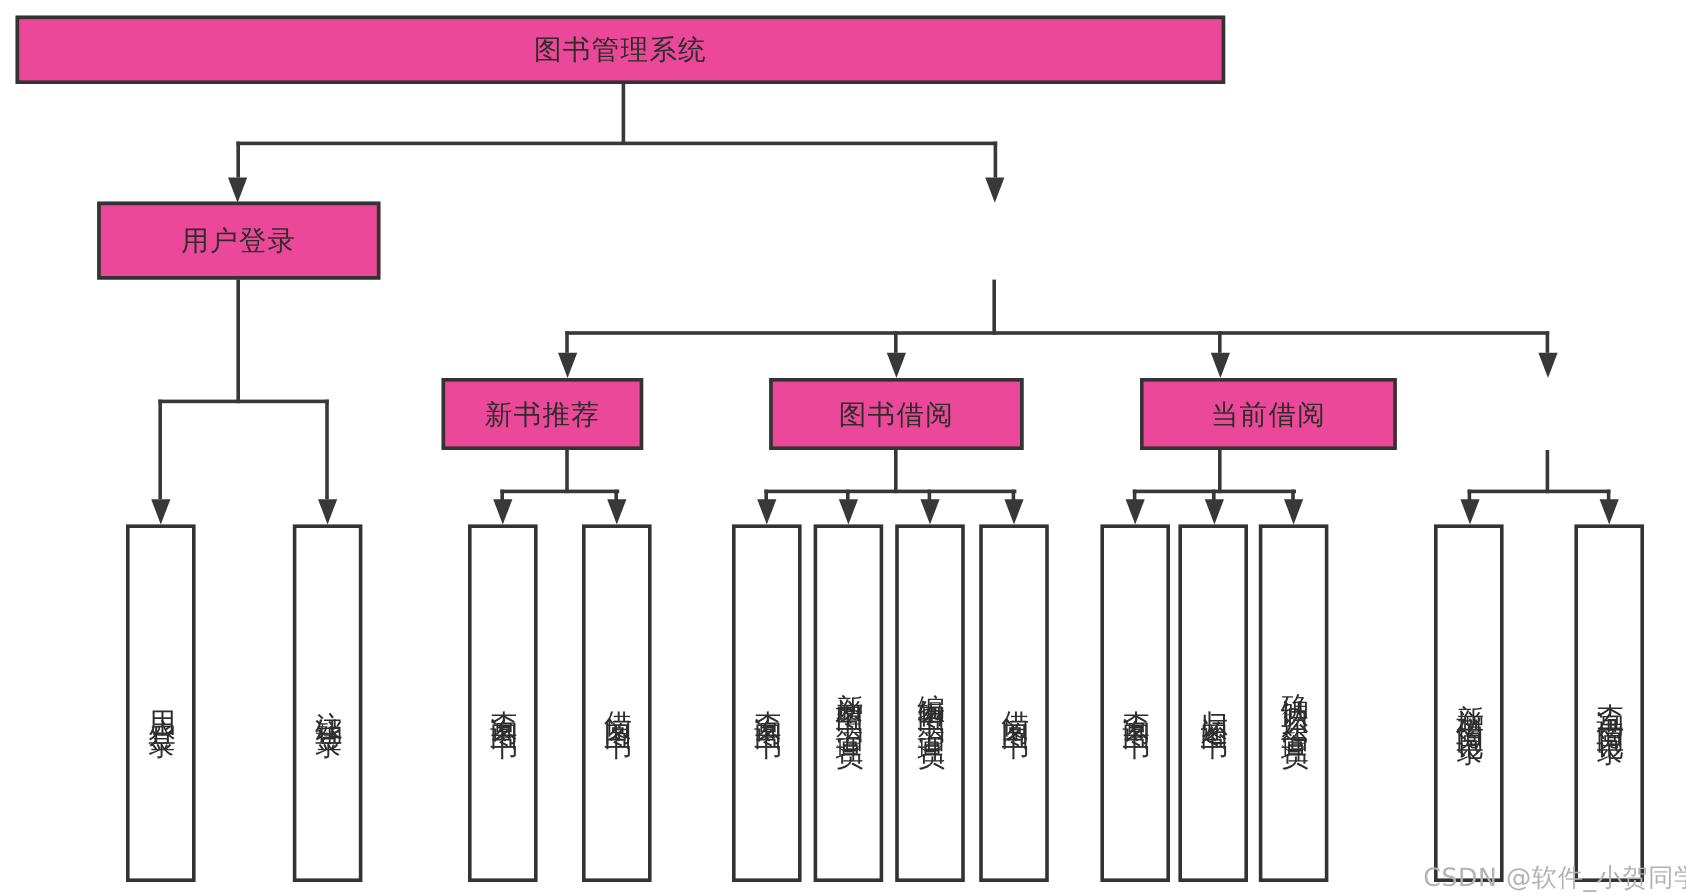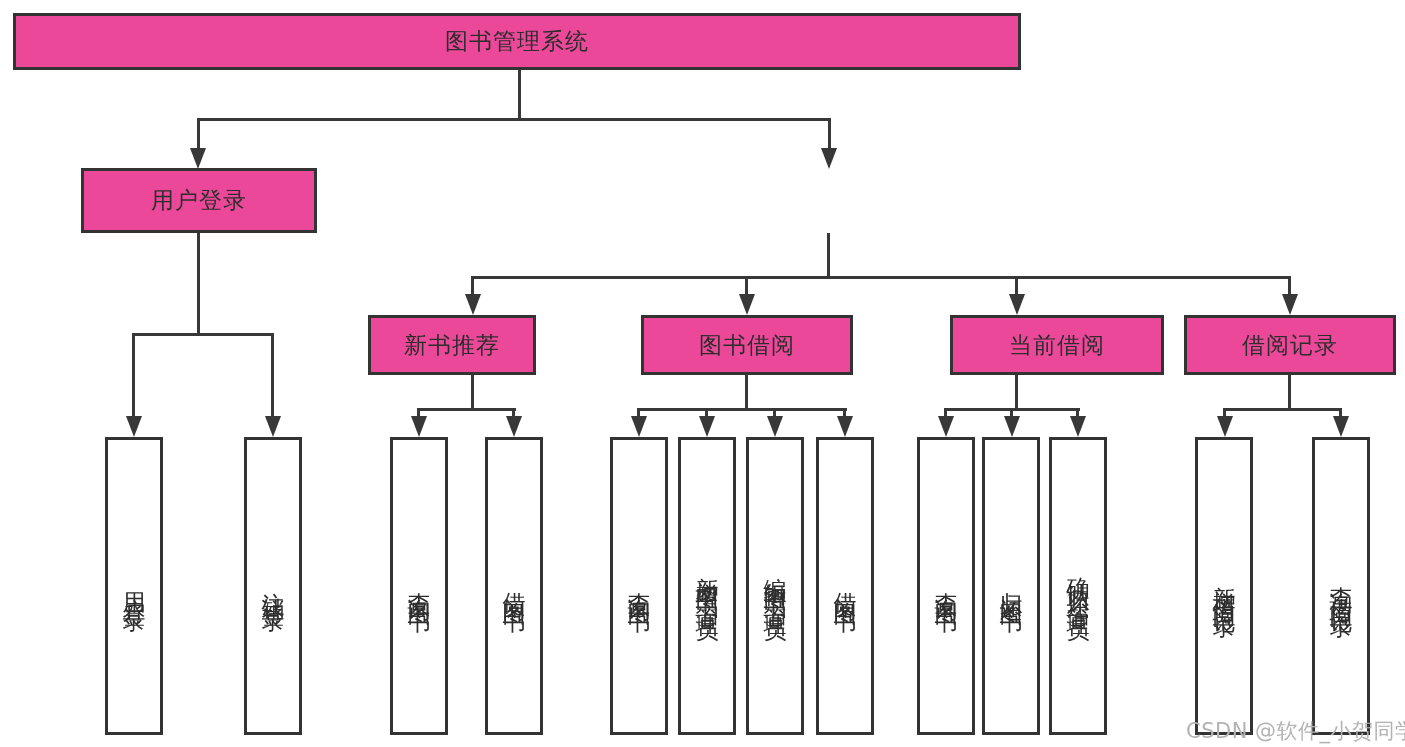--- a/index.html
+++ b/index.html
@@ -92,23 +92,20 @@
 
   <div class="hbox" style="left:368px; top:315px; width:168px; height:60px;">
     <span>新书推荐</span>
   </div>
   <div class="hbox" style="left:641px; top:315px; width:212px; height:60px;">
     <span>图书借阅</span>
   </div>
   <div class="hbox" style="left:910px; top:315px; width:214px; height:60px;margin-left:40px;">
     <span>当前借阅</span>
   </div>
-  <div class="hbox" style="left:1184px; top:315px; width:212px; height:60px;">
-    <span>借阅记录</span>
-  </div>
 
   <div class="vbox" style="left:105px;">
     <span>用户登录</span>
   </div>
   <div class="vbox" style="left:244px;">
     <span>注销登录</span>
   </div>
 
   <div class="vbox" style="left:390px;">
     <span>查询图书</span>

